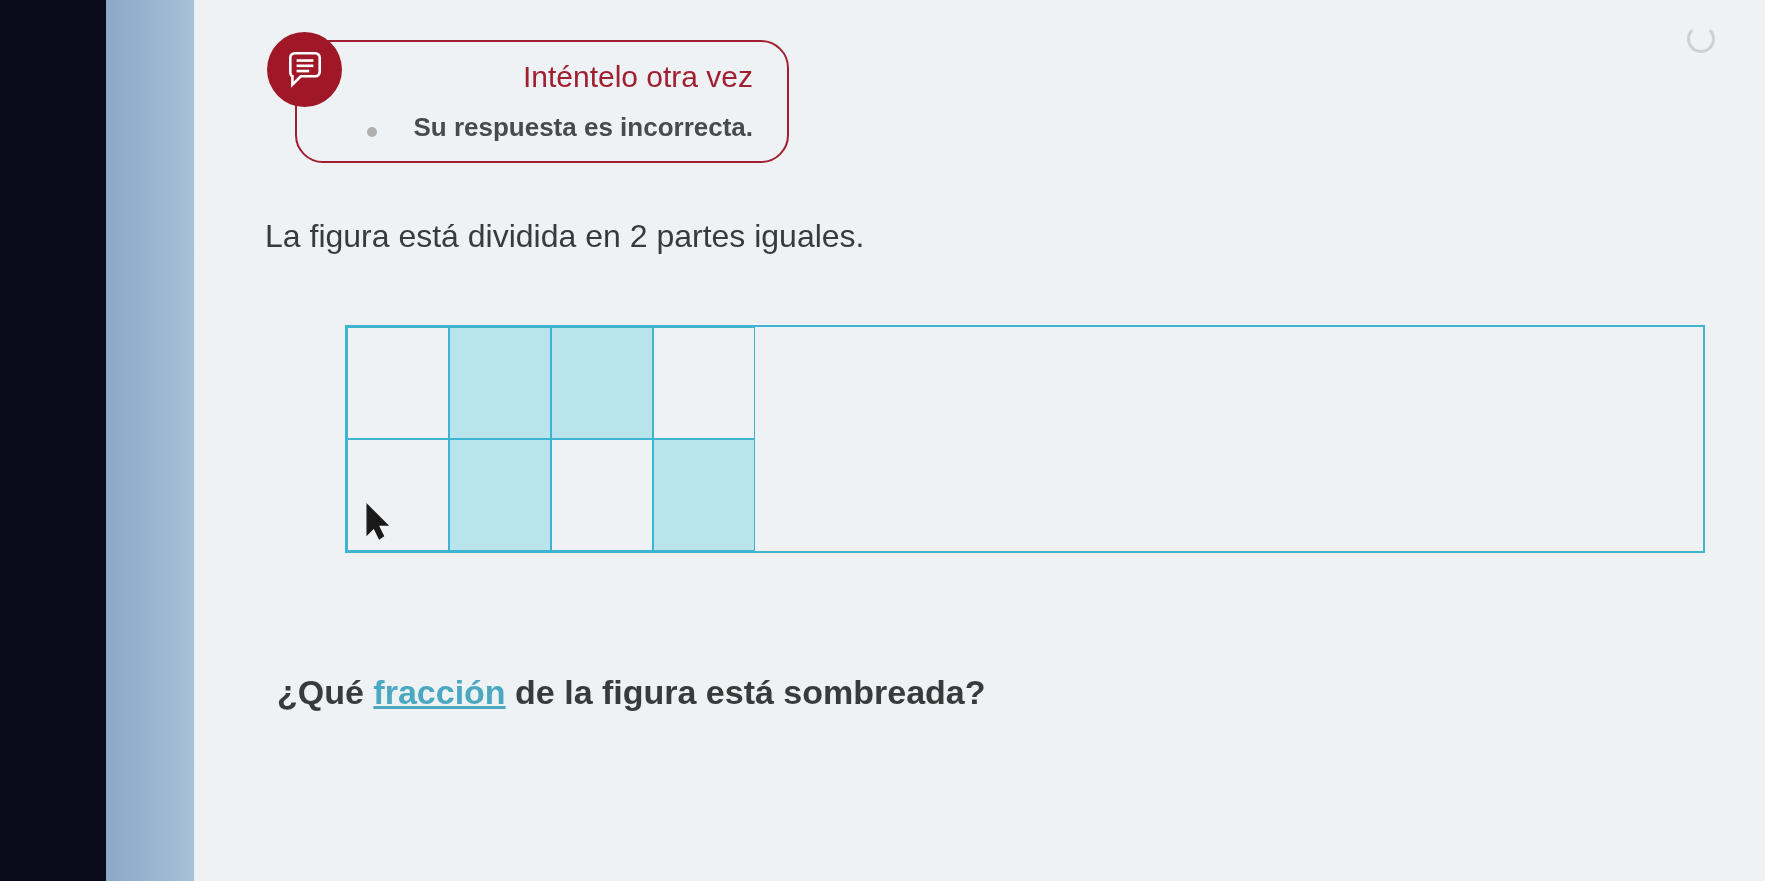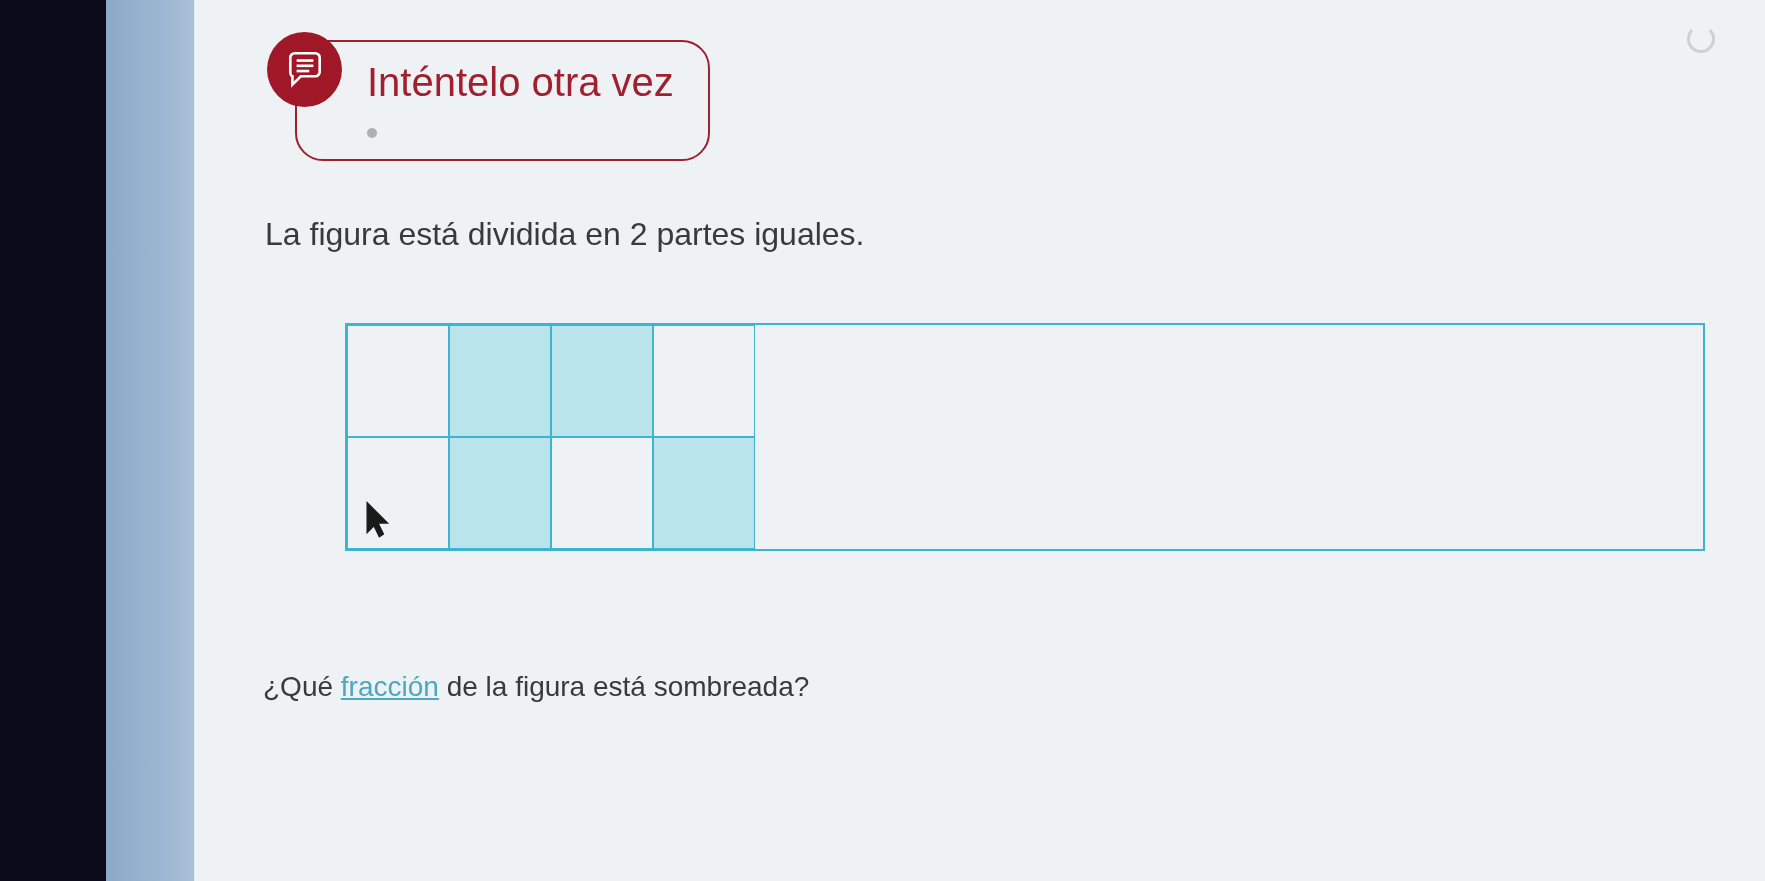--- a/index.html
+++ b/index.html
@@ -52,21 +52,21 @@
       display: flex;
       align-items: center;
       justify-content: center;
     }
     .feedback-icon svg {
       width: 42px;
       height: 42px;
     }
     .feedback-title {
       color: #a02030;
-      font-size: 40px;
+      font-size: 30px;
       font-weight: 500;
       margin-bottom: 18px;
       text-align: right;
     }
     .feedback-subtitle {
       color: #4a4a4a;
       font-size: 26px;
       font-weight: 600;
       margin-left: 18px;
     }
@@ -105,24 +105,24 @@
     }
     .cursor-arrow {
       position: absolute;
       left: 16px;
       bottom: 10px;
       width: 28px;
       height: 38px;
     }
     .bottom-question {
       color: #3a3a3a;
-      font-size: 28px;
-      font-weight: 400;
+      font-size: 34px;
+      font-weight: 700;
       margin-top: 120px;
-      margin-left: 8px;
+      margin-left: 22px;
     }
     .link-text {
       color: #4aa8c0;
       text-decoration: underline;
       cursor: pointer;
     }
     .top-loading {
       position: absolute;
       right: 50px;
       top: 25px;
@@ -146,20 +146,21 @@
         <svg viewBox="0 0 40 40" fill="none" stroke="#ffffff" stroke-width="2.5">
           <path d="M6 8 C6 6 8 4 10 4 L30 4 C32 4 34 6 34 8 L34 22 C34 24 32 26 30 26 L16 26 L8 34 L8 26 C7 26 6 24 6 22 Z" fill="none"></path>
           <line x1="12" y1="11" x2="28" y2="11"></line>
           <line x1="12" y1="16" x2="28" y2="16"></line>
           <line x1="12" y1="21" x2="24" y2="21"></line>
         </svg>
       </div>
       <div class="feedback-title">Inténtelo otra vez</div>
       <div>
         <span class="bullet-dot"></span>
+        <span class="feedback-subtitle">Su respuesta es incorrecta.</span>
       </div>
     </div>
 
     <div class="question-text">La figura está dividida en 2 partes iguales.</div>
 
     <div class="figure-container">
       <div class="grid-figure">
         <div class="grid-cell"></div>
         <div class="grid-cell shaded"></div>
         <div class="grid-cell shaded"></div>

